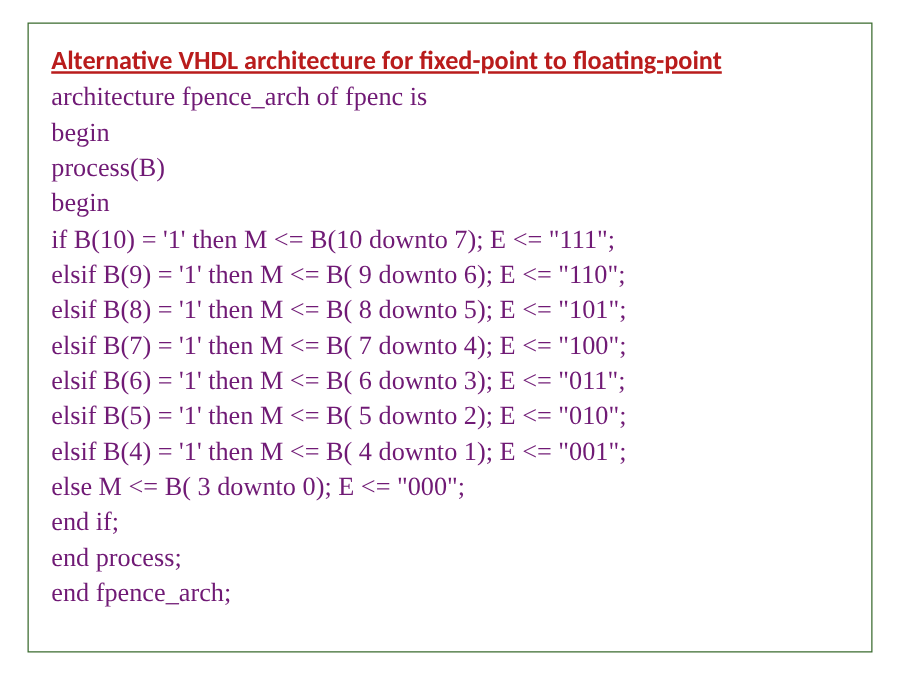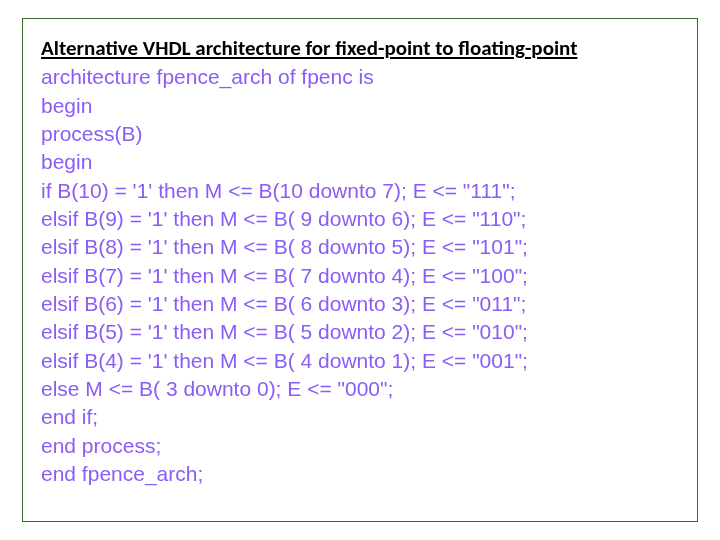--- a/index.html
+++ b/index.html
@@ -21,30 +21,30 @@
     box-sizing: border-box;
     width: 100%;
     height: 100%;
     border: 1.5px solid #3a6b2e;
     padding: 16px 18px;
   }
   .title {
     font-weight: 700;
     text-decoration: underline;
     font-size: 21px;
-    color: #000000;
+    color: #b91c1c;
     line-height: 1.25;
     margin-bottom: 2px;
   }
   .code {
     font-size: 21px;
-    color: #8b5cf6;
+    color: #701a75;
     line-height: 1.35;
     white-space: pre;
-    font-family: Liberation Sans, sans-serif;
+    font-family: Liberation Serif, serif;
   }
 </style>
 </head>
 <body>
 
 <div class="slide">
   <div class="box">
     <div class="title">
       <span>Alternative VHDL architecture for fixed-point to floating-point</span><br>
     </div>

